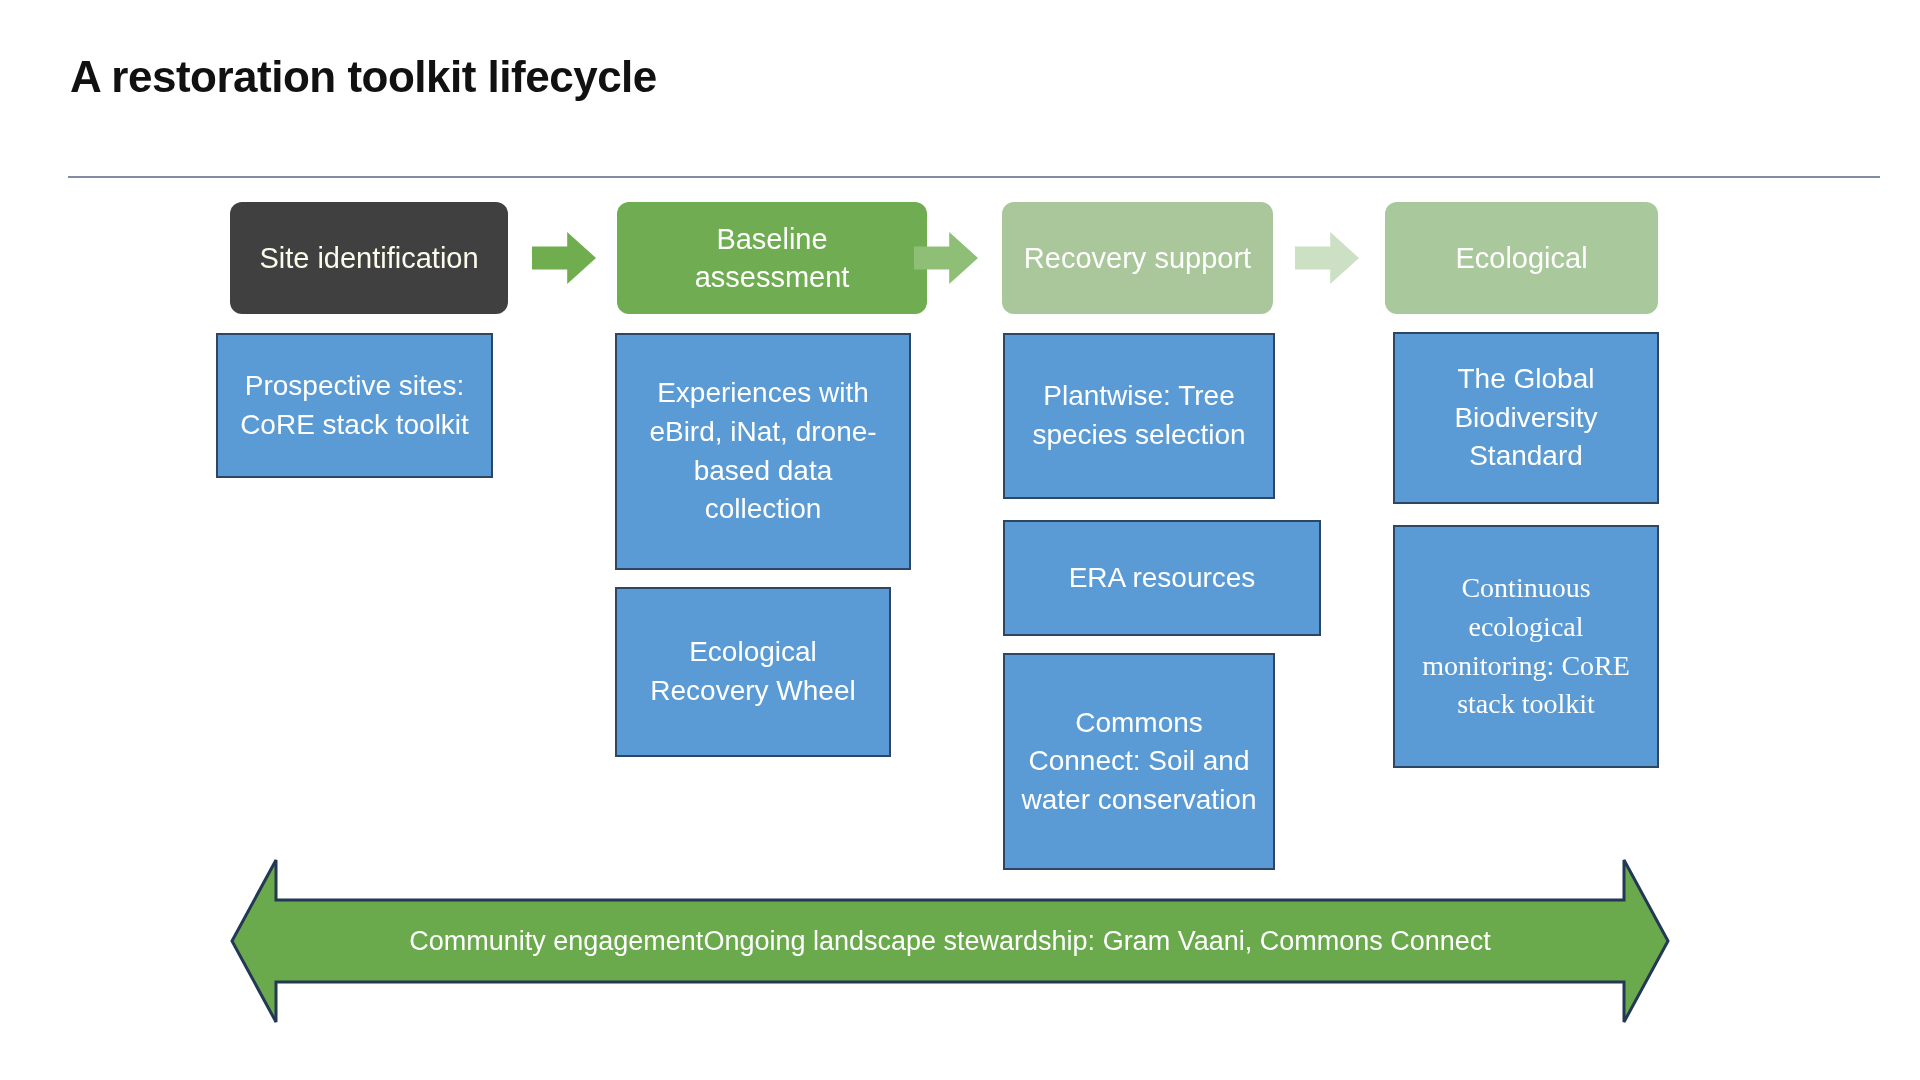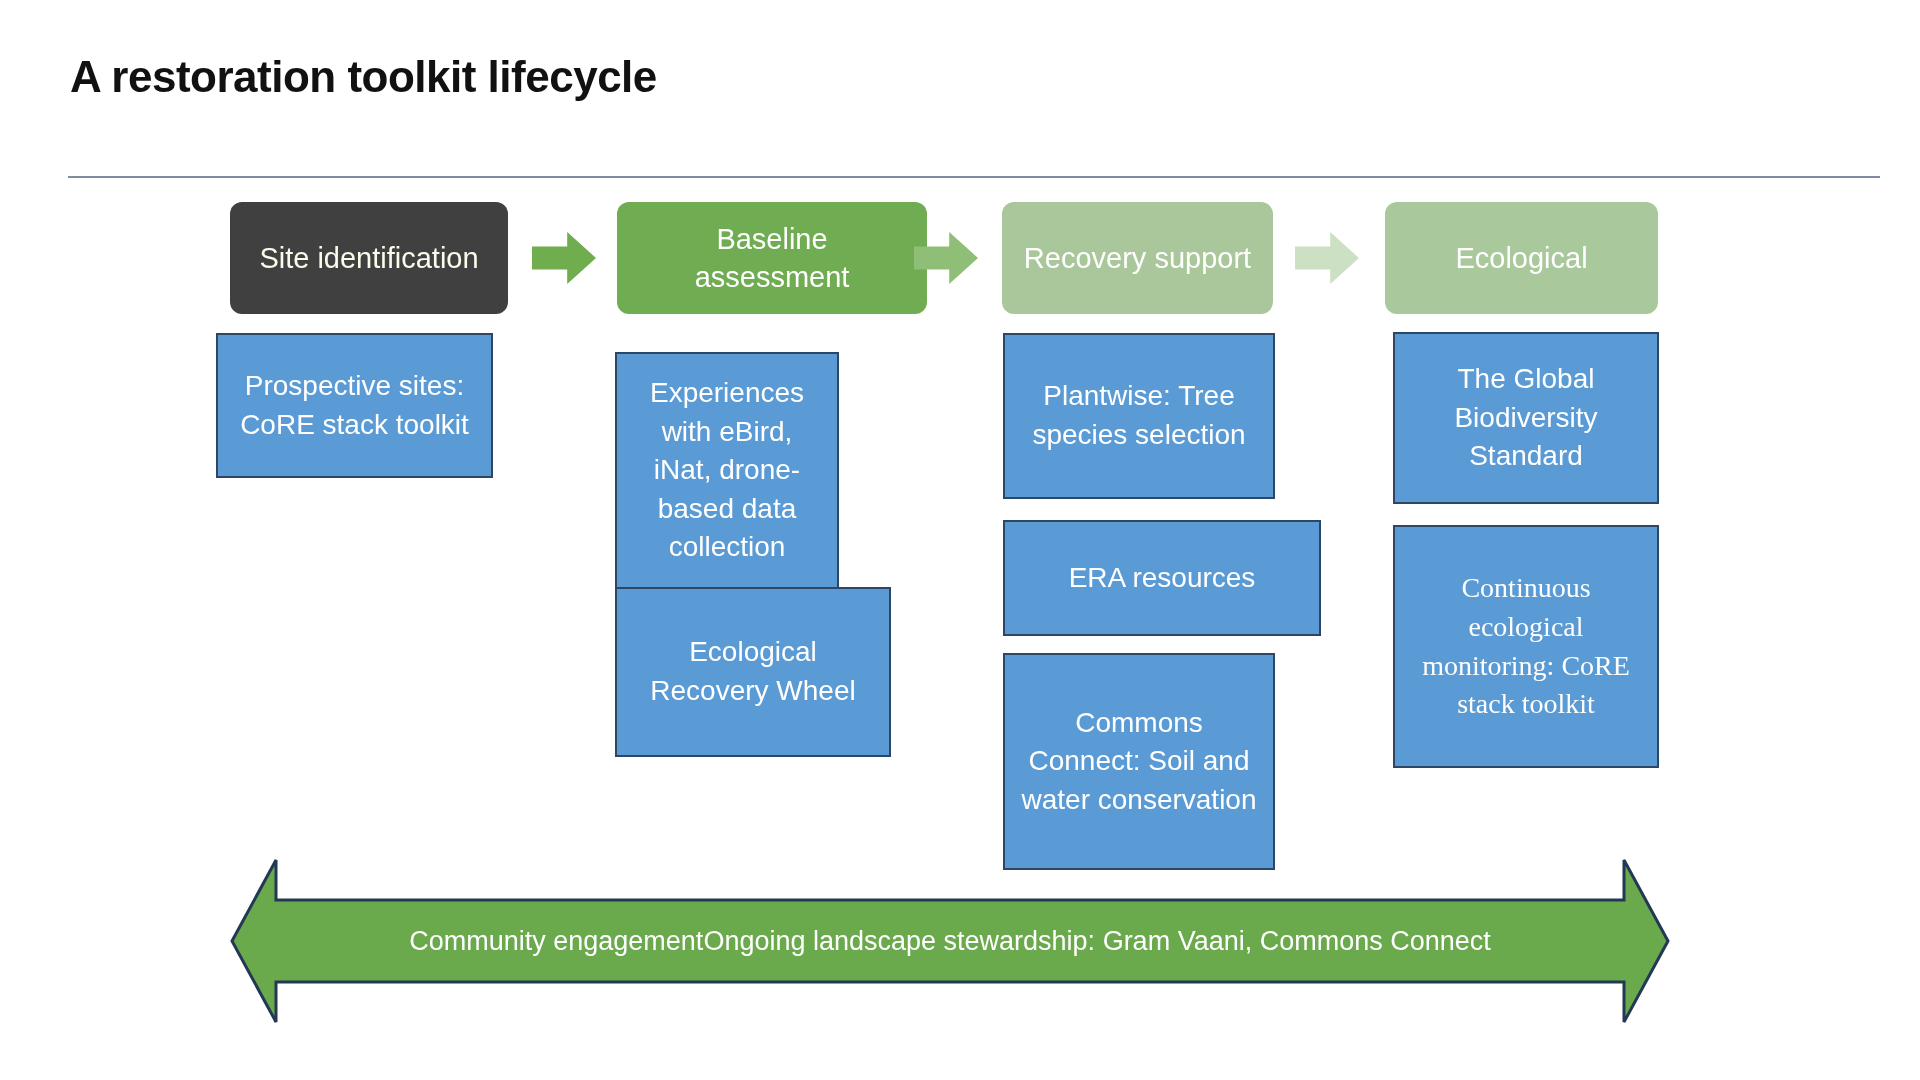--- a/index.html
+++ b/index.html
@@ -30,21 +30,21 @@
   }
   .arrow-1{left:532px;}
   .arrow-2{left:914px;}
   .arrow-3{left:1295px;}
   .card{
     background:#5B9BD5;border:2px solid #2D4664;
     display:flex;align-items:center;justify-content:center;text-align:center;
     color:#ffffff;font-size:28px;line-height:1.38;padding:8px 16px;
   }
   .c1a{left:216px;top:333px;width:277px;height:145px;text-align:center;}
-  .c2a{left:615px;top:333px;width:224px;height:237px;margin-top:19px;}
+  .c2a{left:615px;top:333px;width:296px;height:237px;}
   .c2b{left:615px;top:587px;width:276px;height:170px;}
   .c3a{left:1003px;top:333px;width:272px;height:166px;}
   .c3b{left:1003px;top:520px;width:318px;height:116px;}
   .c3c{left:1003px;top:653px;width:272px;height:217px;}
   .c4a{left:1393px;top:332px;width:266px;height:172px;}
   .c4b{left:1393px;top:525px;width:266px;height:243px;font-family:Liberation Serif, serif;}
   #bottom-arrow{left:230px;top:856px;width:1440px;height:170px;}
   #bottom-arrow svg{display:block;width:100%;height:100%;}
   #bottom-arrow-text{
     position:absolute;left:60px;right:60px;top:46px;height:80px;

